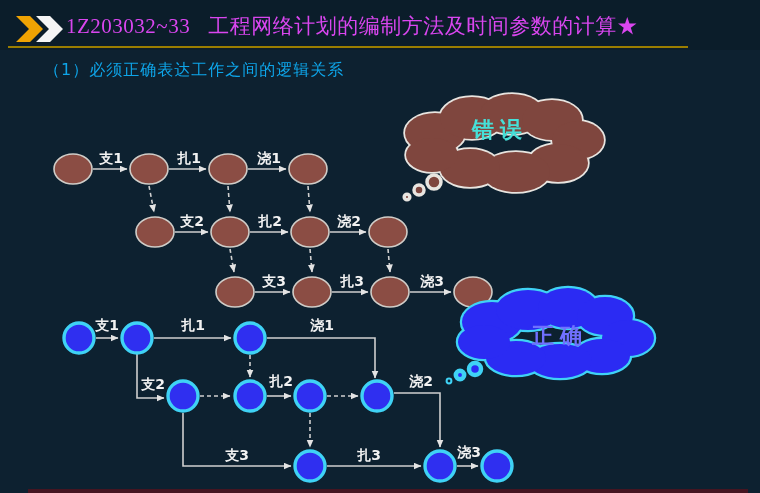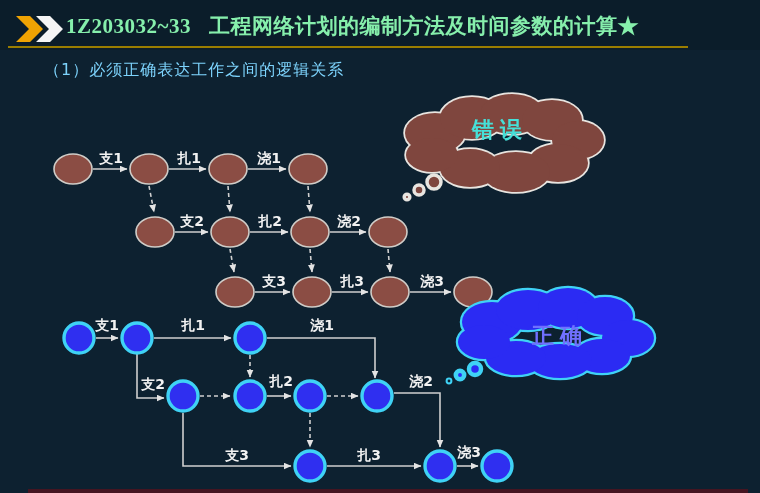--- a/index.html
+++ b/index.html
@@ -5,28 +5,28 @@
   html,body{margin:0;padding:0;}
   body{
     width:760px;height:493px;position:relative;overflow:hidden;
     background:#0d2130;
     font-family:"DejaVu Sans",sans-serif;
   }
   .header{position:absolute;left:0;top:0;width:760px;height:50px;background:#0b1d2a;}
   .chevrons{position:absolute;left:16px;top:16px;}
   .title-line{
     position:absolute;left:66px;top:12px;width:690px;
-    font-family:"Liberation Serif",serif;font-weight:bold;
-    color:#86efac;font-size:21px;white-space:nowrap;letter-spacing:0.5px;
+    font-family:"Liberation Serif",serif;font-weight:normal;
+    color:#d946ef;font-size:21px;white-space:nowrap;letter-spacing:0.5px;
   }
   .title-code{margin-right:18px;}
   .header-rule{position:absolute;left:8px;top:46px;width:680px;height:2px;background:#9a7d00;}
   .subtitle{
     position:absolute;left:44px;top:60px;
-    color:#7dd3fc;font-size:16px;letter-spacing:1px;
+    color:#0ea5e9;font-size:16px;letter-spacing:1px;
   }
   svg text.edge-label{
     fill:#f2f2f2;font-size:14px;font-weight:bold;
     font-family:"DejaVu Sans",sans-serif;
   }
   svg text.cloud-label{
     font-size:22px;font-weight:bold;letter-spacing:6px;
     font-family:"DejaVu Sans",sans-serif;
   }
   .edge{stroke:#cfcfcf;stroke-width:1.6;fill:none;}

